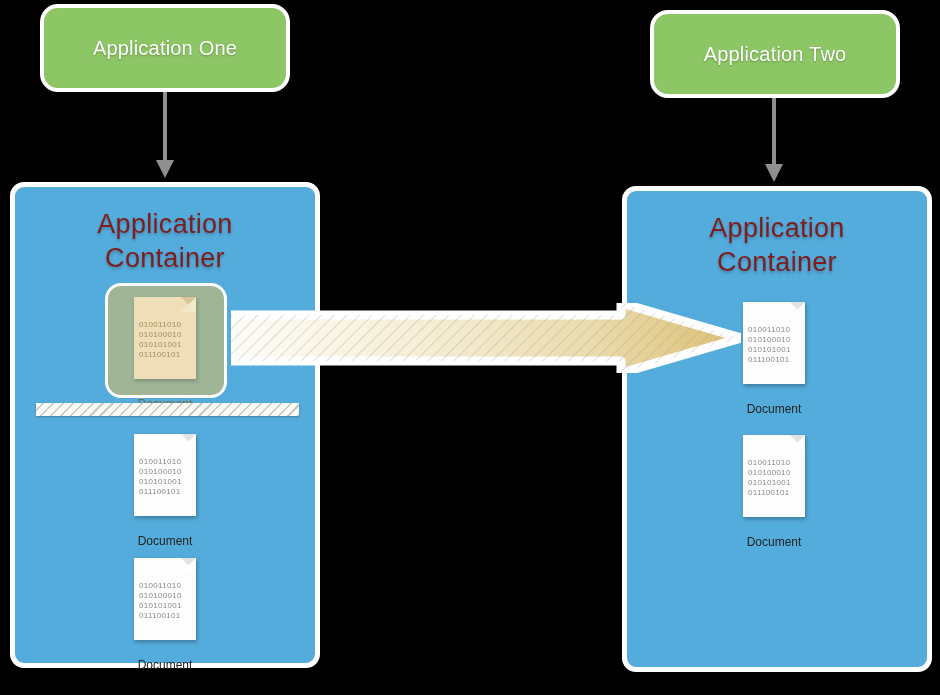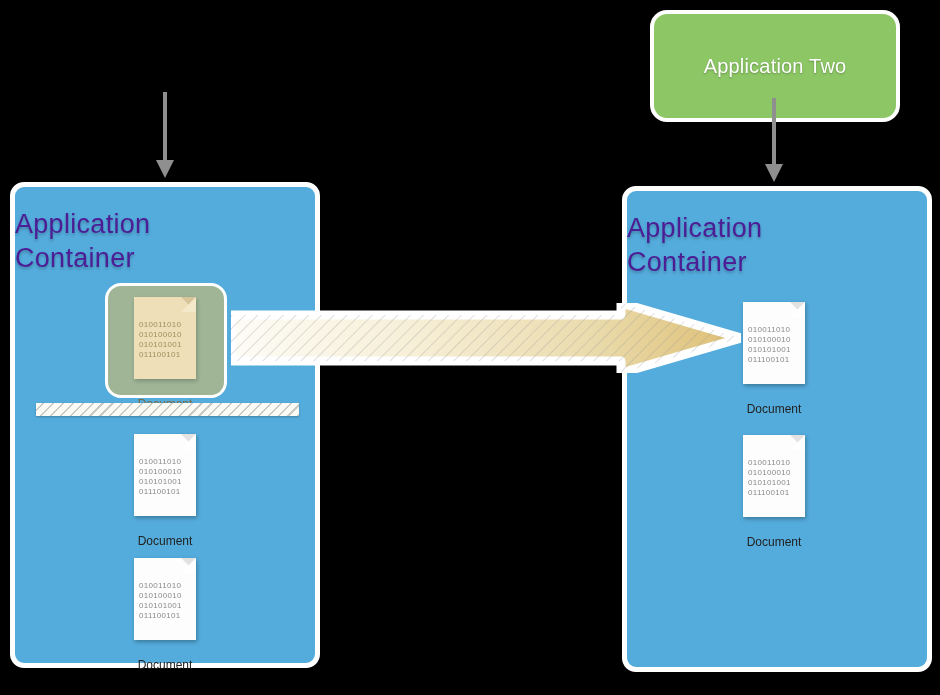--- a/index.html
+++ b/index.html
@@ -27,21 +27,21 @@
     box-sizing: border-box;
     display: flex;
     align-items: center;
     justify-content: center;
     color: #FFFFFF;
     font-size: 20px;
     letter-spacing: 0.2px;
     text-shadow: 0 1px 2px rgba(0,0,0,0.28);
   }
   #app-one  { left: 40px;  top: 4px;  width: 250px; height: 88px; }
-  #app-two  { left: 650px; top: 10px; width: 250px; height: 112px; border-radius: 17px; }
+  #app-two  { left: 650px; top: 10px; width: 250px; height: 88px; }
 
   
   .connector { position: absolute; }
   .connector .stem {
     position: absolute;
     left: 0; top: 0;
     width: 4px;
     background: #8F8F8F;
   }
   .connector .head {
@@ -68,21 +68,22 @@
     box-sizing: border-box;
   }
   #container-left  { left: 10px;  top: 182px; width: 310px; height: 486px; }
   #container-right { left: 622px; top: 186px; width: 310px; height: 486px; }
 
   .container-title {
     position: absolute;
     left: 0;
     right: 0;
     top: 20px;
-    color: #4c1d95;
+    text-align: center;
+    color: #7f1d1d;
     font-size: 27px;
     line-height: 34px;
     font-weight: 400;
     letter-spacing: 0.3px;
     text-shadow: 0 2px 3px rgba(0,0,0,0.25);
   }
 
   
   .doc {
     position: absolute;
@@ -174,20 +175,23 @@
     width: 510px;
     height: 70px;
   }
   #transfer-arrow svg { display: block; }
 </style>
 </head>
 <body>
 
 <div id="canvas">
 
+  <div class="app-box" id="app-one">
+    <span>Application One</span>
+  </div>
 
   <div class="app-box" id="app-two">
     <span>Application Two</span>
   </div>
 
   <div class="connector" id="connector-left">
     <div class="stem"></div>
     <div class="head"></div>
   </div>
 

